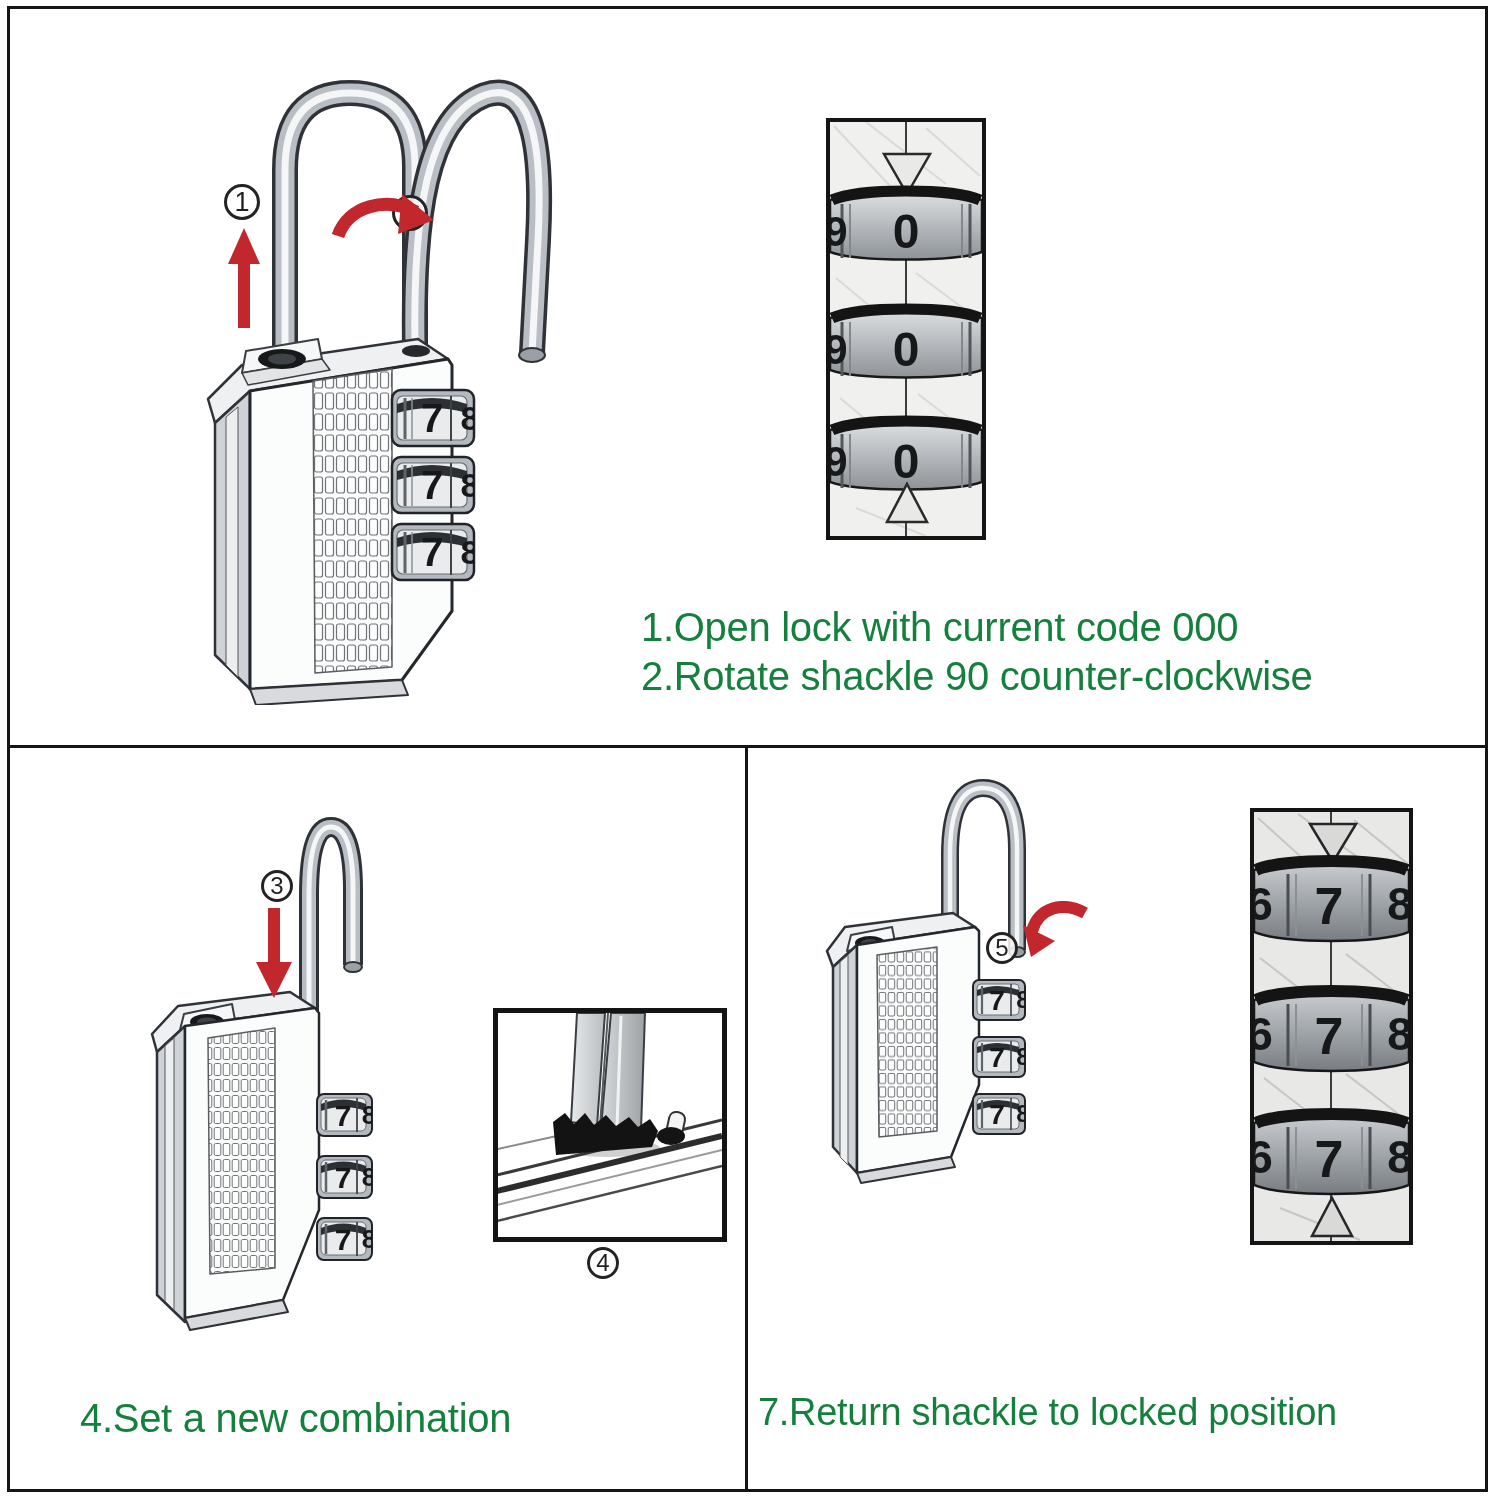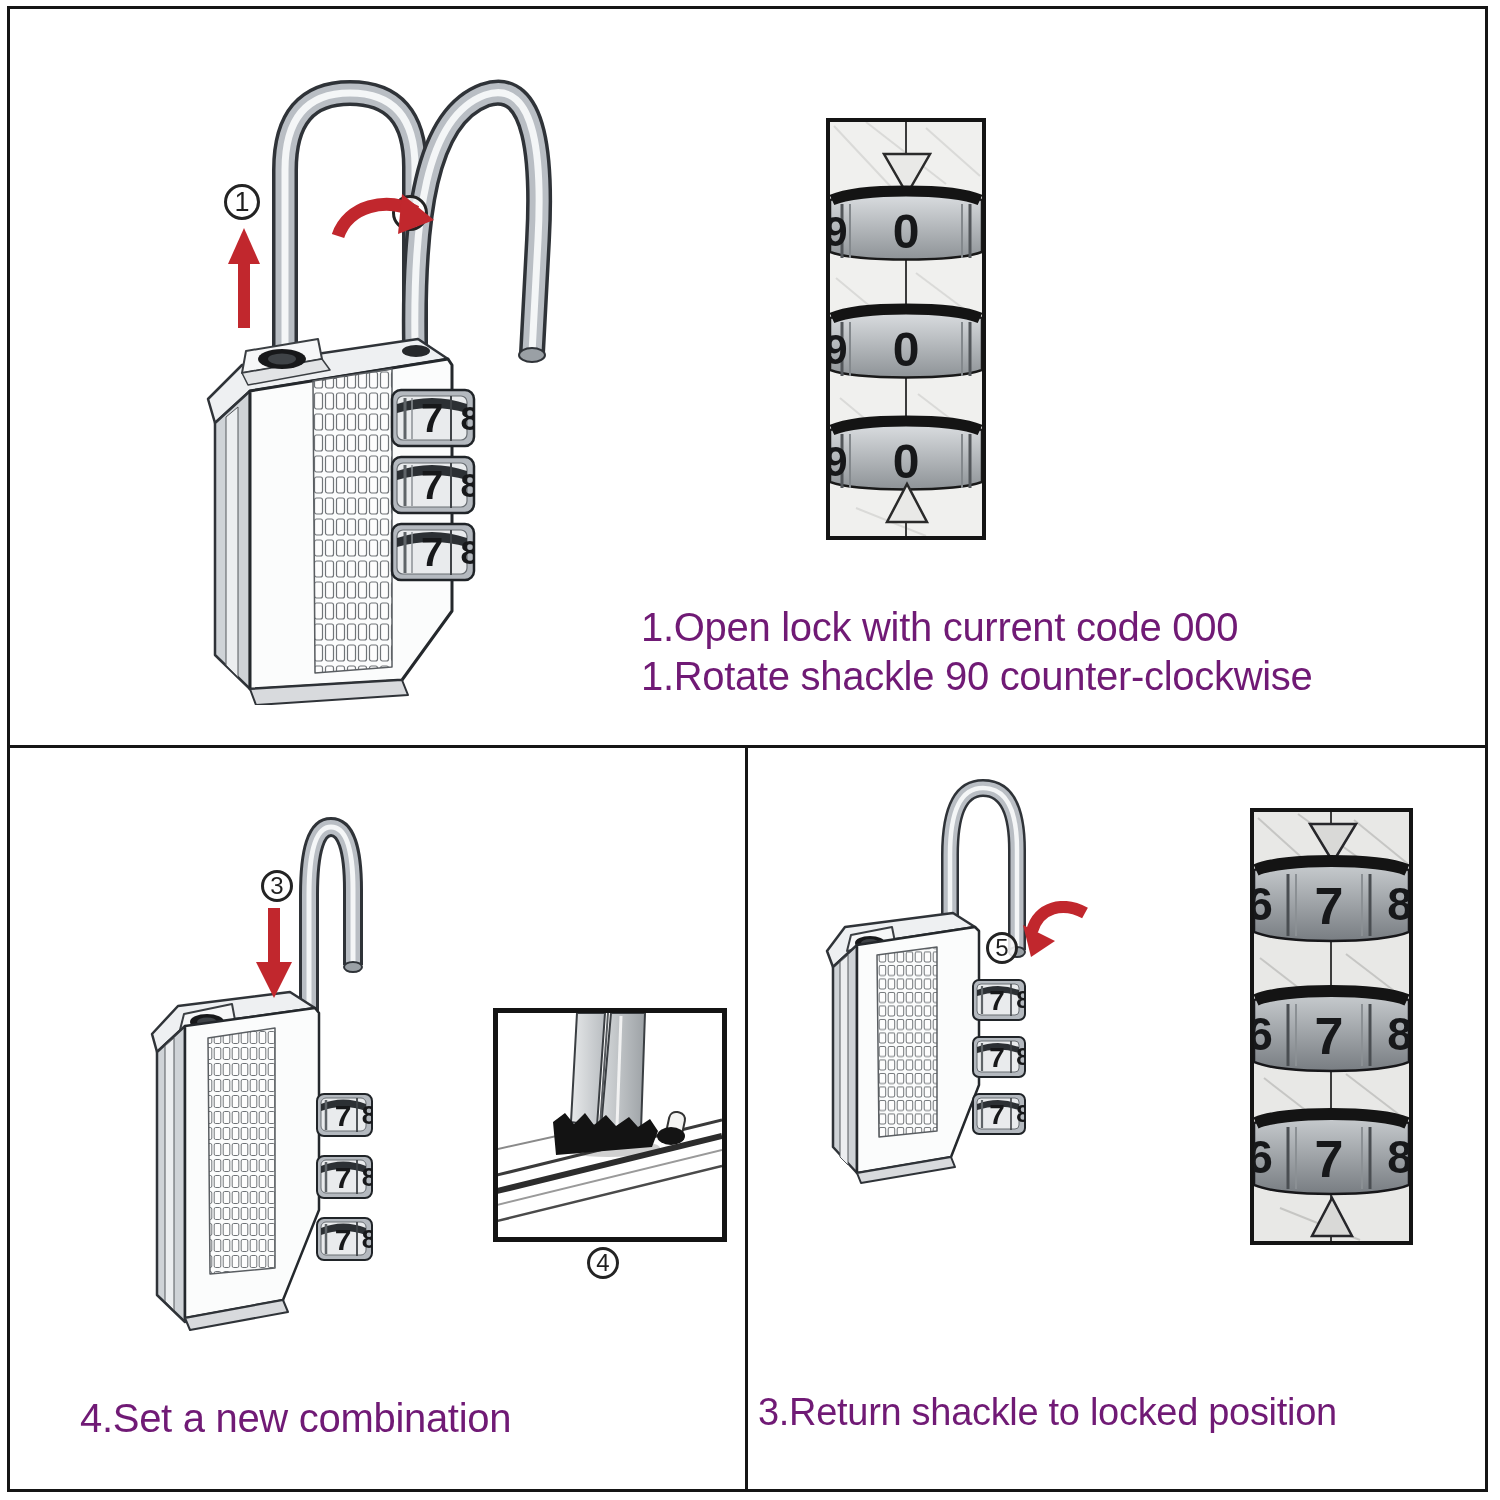--- a/index.html
+++ b/index.html
@@ -2,21 +2,21 @@
 <html><head>
 <meta charset="utf-8">
 <style>
   html,body{margin:0;padding:0;background:#ffffff;}
   .canvas{position:relative;width:1500px;height:1500px;background:#ffffff;overflow:hidden;
           font-family:"Liberation Sans", sans-serif;color:#1f1f1f;}
   .abs{position:absolute;}
   .frame{left:7px;top:6px;width:1481px;height:1486px;border:3px solid #151515;box-sizing:border-box;}
   .div-h{left:7px;top:745px;width:1481px;height:3px;background:#151515;}
   .div-v{left:745px;top:745px;width:3px;height:747px;background:#151515;}
-  .instr{white-space:nowrap;color:#701a75;}
+  .instr{white-space:nowrap;color:#15803d;}
   .instr-top{left:641px;top:603px;font-size:40px;line-height:49px;letter-spacing:-0.3px;}
   .instr-bl{left:80px;top:1390px;font-size:40px;line-height:56px;letter-spacing:-0.3px;}
   .instr-br{left:758px;top:1386px;font-size:38px;line-height:53px;letter-spacing:-0.3px;}
   .step{border:3px solid #232323;border-radius:50%;display:flex;align-items:center;justify-content:center;
         background:rgba(255,255,255,0.85);box-sizing:border-box;}
   .step-lg{width:36px;height:36px;font-size:27px;}
   .step-sm{width:32px;height:32px;font-size:24px;}
   svg{display:block;}
   .dg{font-family:"Liberation Sans", sans-serif;font-weight:bold;fill:#17181a;text-anchor:middle;}
 </style>
@@ -157,21 +157,21 @@
         <line x1="144" y1="316" x2="144" y2="370" stroke="#53575b" stroke-width="3"></line>
         <text class="dg" x="10" y="358" font-size="42">9</text>
         <text class="dg" x="80" y="360" font-size="48">0</text>
       </g>
       <polygon points="61,404 101,404 81,366" fill="#e9e9e7" stroke="#2a2a2a" stroke-width="2.5"></polygon>
     </g>
   </svg>
 
   <div class="abs instr instr-top">
     <div>1.Open lock with current code 000</div>
-    <div>1.Rotate shackle 90 counter-clockwise</div>
+    <div>2.Rotate shackle 90 counter-clockwise</div>
   </div>
 
   <svg class="abs" style="left:150px;top:790px;" width="240" height="550" viewBox="0 0 240 550">
     <defs>
       <pattern id="wp2" width="9" height="16" patternUnits="userSpaceOnUse">
         <rect x="1.2" y="1.5" width="6.6" height="12" rx="1.5" fill="#fdfdfd" stroke="#707478" stroke-width="1"></rect>
       </pattern>
       <clipPath id="p2c">
         <rect x="167" y="304" width="55" height="42" rx="7"></rect>
         <rect x="167" y="366" width="55" height="42" rx="7"></rect>
@@ -386,21 +386,21 @@
         <line x1="120" y1="319" x2="120" y2="381" stroke="#4a4e52" stroke-width="3"></line>
         <text class="dg" x="10" y="365" font-size="46">6</text>
         <text class="dg" x="79" y="369" font-size="52">7</text>
         <text class="dg" x="150" y="365" font-size="46">8</text>
       </g>
       <polygon points="62,428 102,428 82,390" fill="#d9d9d7" stroke="#26262a" stroke-width="2.5"></polygon>
     </g>
   </svg>
 
   <div class="abs instr instr-br">
-    <div>3.Return shackle to locked position</div>
+    <div>7.Return shackle to locked position</div>
   </div>
 
   <div class="abs step step-lg" style="left:224px;top:184px;">
     <span>1</span>
   </div>
   <div class="abs step step-lg" style="left:392px;top:195px;">
     <span>2</span>
   </div>
   <div class="abs step step-sm" style="left:261px;top:870px;">
     <span>3</span>

